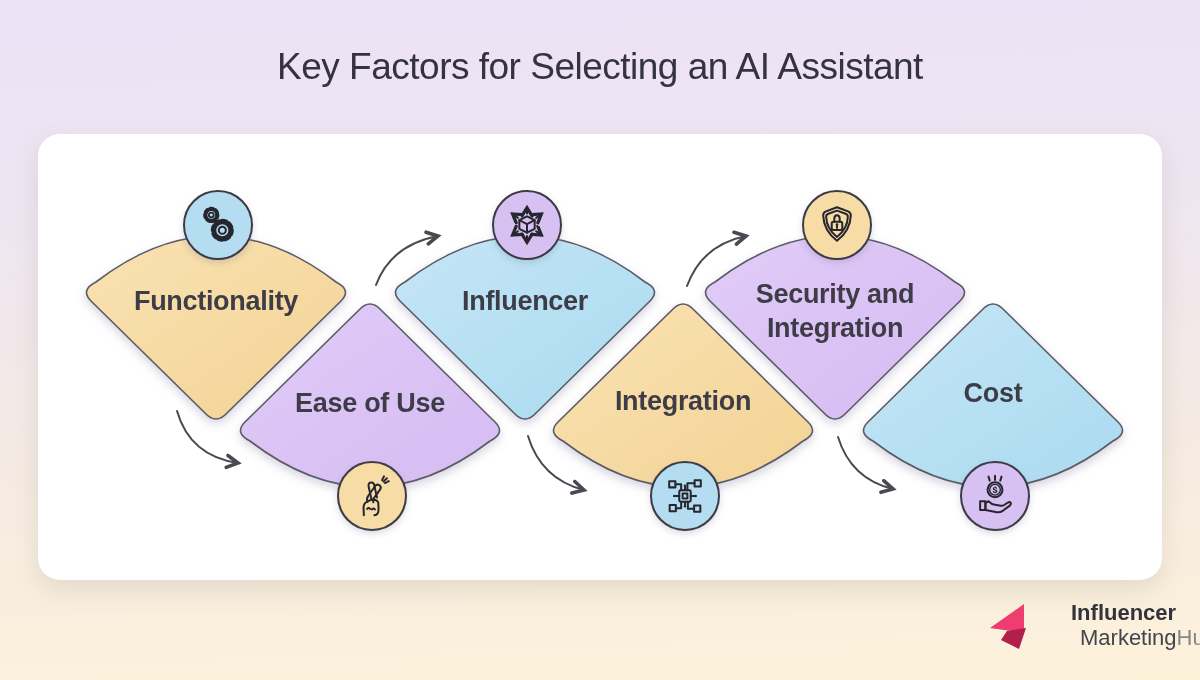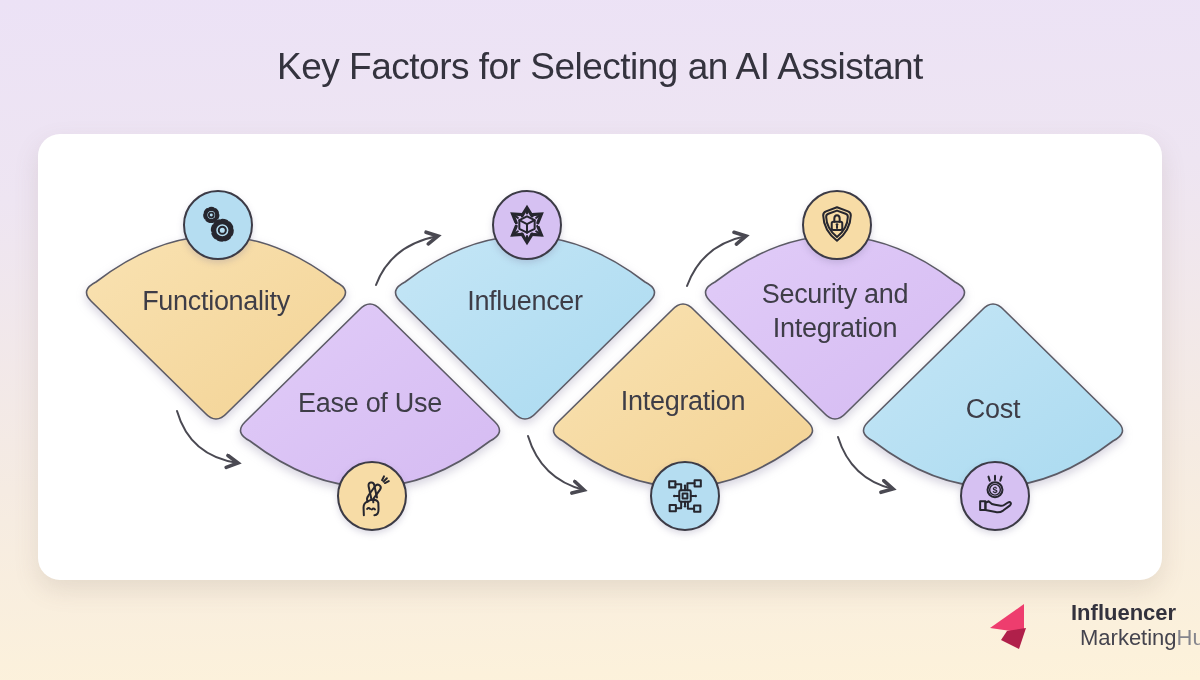--- a/index.html
+++ b/index.html
@@ -26,29 +26,29 @@
     position:absolute;width:66px;height:66px;border-radius:50%;
     border:2px solid #3c3b46;display:flex;align-items:center;justify-content:center;
     box-shadow:0 3px 6px rgba(120,110,150,0.25);
   }
   .ic1{left:183px;top:190px;} .ic3{left:492px;top:190px;} .ic5{left:802px;top:190px;}
   .ic2{left:337px;top:461px;} .ic4{left:650px;top:461px;} .ic6{left:960px;top:461px;}
   .bg-blue{background:#b5ddf1;} .bg-purple{background:#d6c1f2;} .bg-tan{background:#f7dca6;}
   .icon-circle svg{width:46px;height:46px;}
   .icon-stroke{stroke:#26262e;fill:none;stroke-width:2.1;stroke-linecap:round;stroke-linejoin:round;}
   .label{
-    position:absolute;text-align:center;font-size:27px;font-weight:normal;
+    position:absolute;text-align:center;font-size:27px;font-weight:bold;
     letter-spacing:-0.3px;color:#3e3d47;line-height:34px;
   }
   .l1{left:96px;top:284px;width:240px;}
   .l3{left:405px;top:284px;width:240px;}
   .l5{left:720px;top:277px;width:230px;}
   .l2{left:250px;top:386px;width:240px;}
   .l4{left:563px;top:384px;width:240px;}
-  .l6{left:873px;top:392px;width:240px;}
+  .l6{left:873px;top:376px;width:240px;}
   .arrows{position:absolute;left:0;top:0;width:1200px;height:680px;pointer-events:none;}
   .arrows path.flow{stroke:#4a4952;stroke-width:2;fill:none;stroke-linecap:round;}
   .logo{position:absolute;left:988px;top:600px;width:210px;height:60px;}
   .logo-mark{position:absolute;left:0;top:4px;}
   .logo-text{position:absolute;left:60px;top:0;white-space:nowrap;margin-left:23px;}
   .logo-line1{font-size:22px;font-weight:bold;color:#33323d;line-height:25px;}
   .logo-line2{font-size:22px;line-height:25px;margin-left:9px;}
   .logo-marketing{color:#45444e;}
   .logo-hub{color:#85858d;}
 </style>

